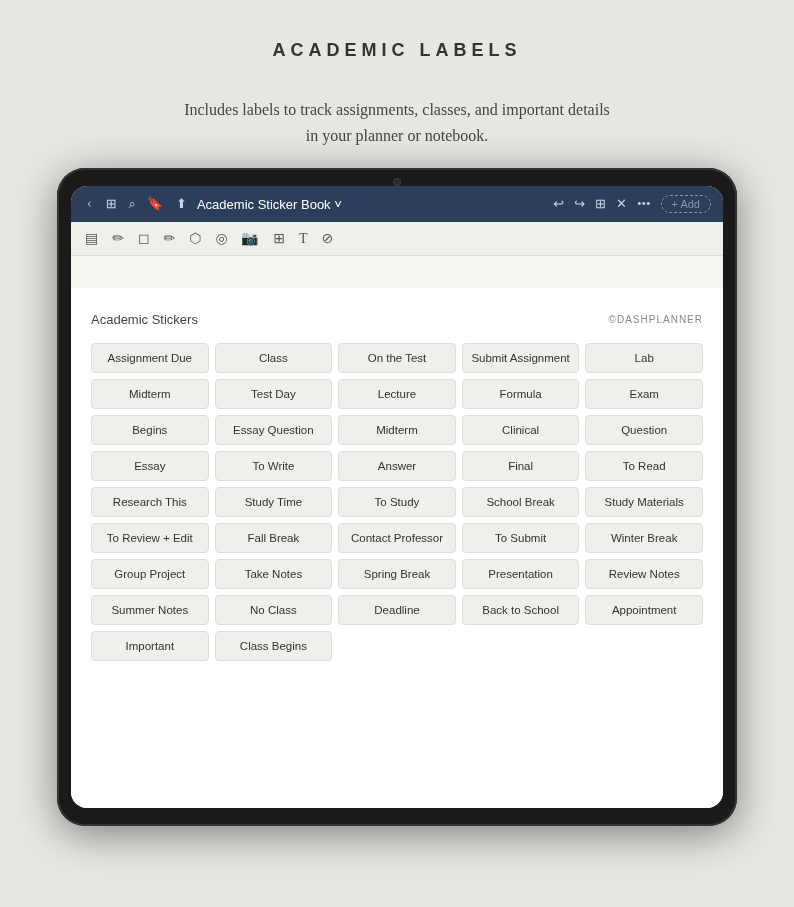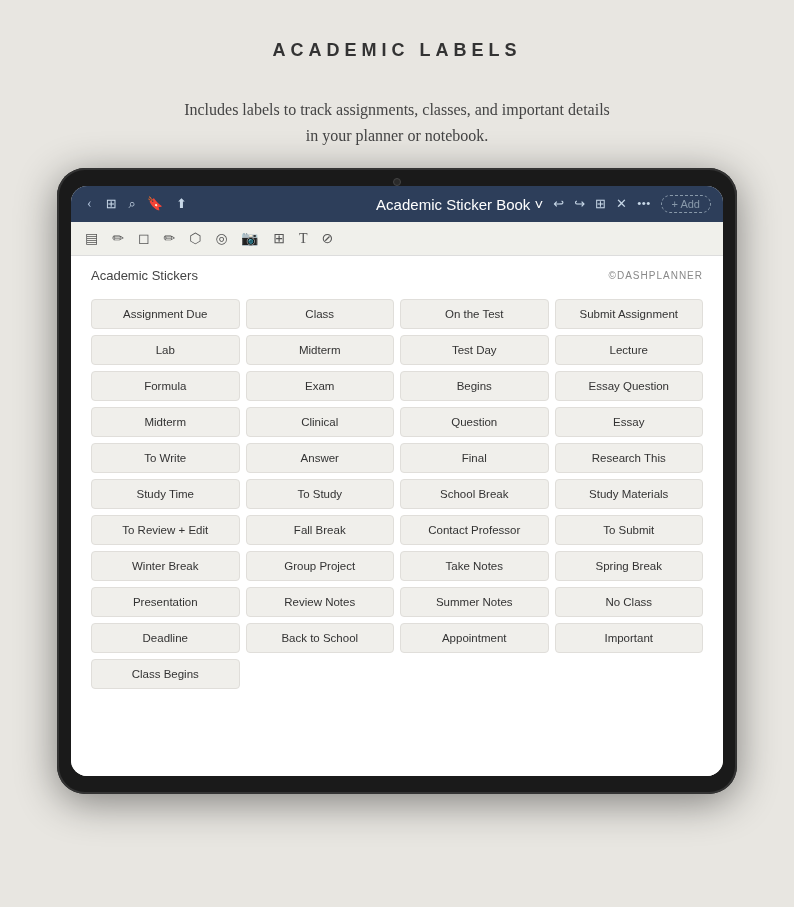--- a/index.html
+++ b/index.html
@@ -89,23 +89,23 @@
     }
 
     .toolbar-icon {
       color: #c8d8e8;
       font-size: 13px;
       cursor: pointer;
     }
 
     .toolbar-title {
       flex: 1;
-      text-align: right;
+      text-align: left;
       color: #ffffff;
-      font-size: 15px;
+      font-size: 13px;
       font-family: Arial, sans-serif;
       font-weight: 500;
     }
 
     .toolbar-right-icons {
       display: flex;
       gap: 10px;
       align-items: center;
     }
 
@@ -131,22 +131,23 @@
 
     .tool-icon {
       font-size: 14px;
       color: #555;
       cursor: pointer;
     }
 
     
     .content-area {
       background: #ffffff;
-      padding: 12px 20px 10px;
+      padding: 24px 20px 10px;
       min-height: 520px;
+      margin-top: 32px;
     }
 
     .content-header {
       display: flex;
       justify-content: space-between;
       align-items: center;
       margin-bottom: 16px;
     }
 
     .content-title-text {
@@ -159,21 +160,21 @@
     .content-brand {
       font-family: Arial, sans-serif;
       font-size: 10px;
       color: #888;
       letter-spacing: 1px;
     }
 
     
     .label-grid {
       display: grid;
-      grid-template-columns: repeat(4, 1fr);
+      grid-template-columns: repeat(5, 1fr);
       gap: 6px;
     }
 
     .label-cell {
       background: #f0efeb;
       border-radius: 4px;
       padding: 8px 6px;
       text-align: center;
       font-family: Arial, sans-serif;
       font-size: 11.5px;
@@ -245,20 +246,21 @@
           <div class="label-cell">Exam</div>
           <div class="label-cell">Begins</div>
           <div class="label-cell">Essay Question</div>
           <div class="label-cell">Midterm</div>
           <div class="label-cell">Clinical</div>
           <div class="label-cell">Question</div>
           <div class="label-cell">Essay</div>
           <div class="label-cell">To Write</div>
           <div class="label-cell">Answer</div>
           <div class="label-cell">Final</div>
+          <div class="label-cell">To Read</div>
           <div class="label-cell">Research This</div>
           <div class="label-cell">Study Time</div>
           <div class="label-cell">To Study</div>
           <div class="label-cell">School Break</div>
           <div class="label-cell">Study Materials</div>
           <div class="label-cell">To Review + Edit</div>
           <div class="label-cell">Fall Break</div>
           <div class="label-cell">Contact Professor</div>
           <div class="label-cell">To Submit</div>
           <div class="label-cell">Winter Break</div>

